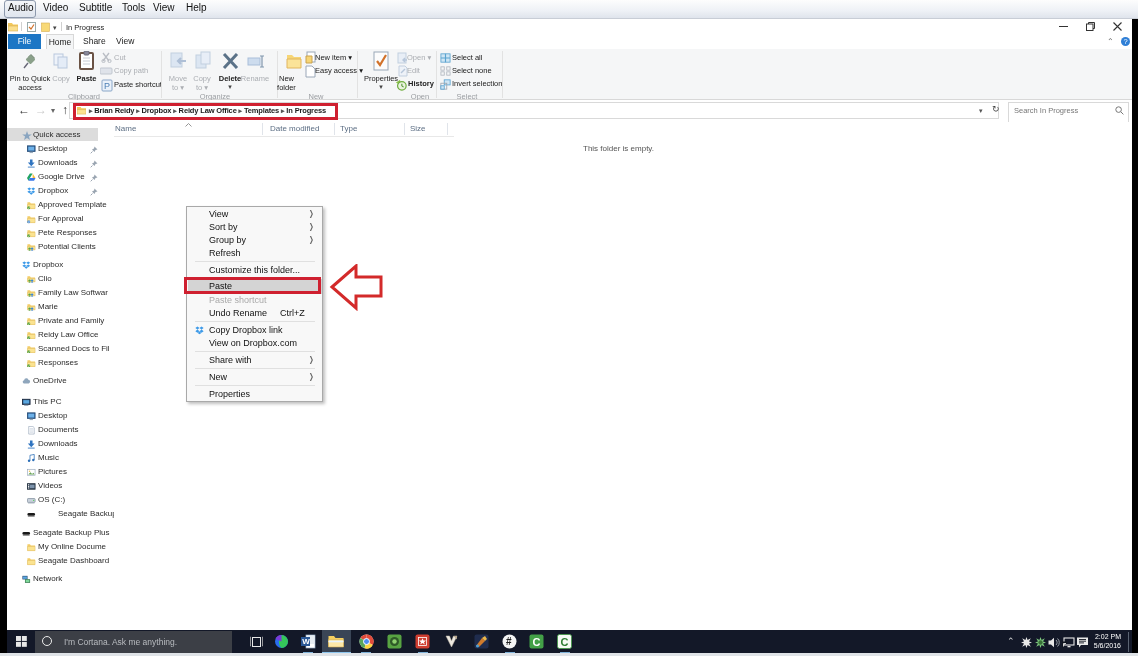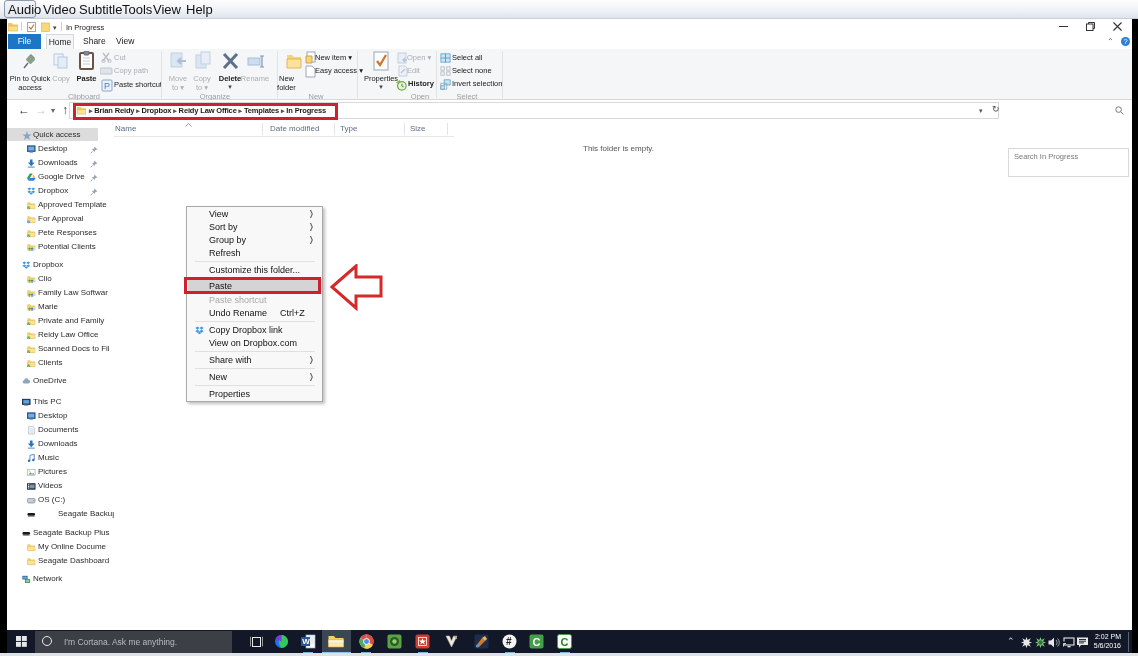--- a/index.html
+++ b/index.html
@@ -3,21 +3,21 @@
 <meta charset="utf-8">
 <style>
   * { margin:0; padding:0; box-sizing:border-box; }
   html,body { width:1138px; height:656px; overflow:hidden; background:#000; }
   body { font-family:"Liberation Sans", sans-serif; position:relative; }
   .abs { position:absolute; }
   
   .menubar { position:absolute; left:0; top:0; width:1138px; height:19px;
     background:linear-gradient(#fdfdfd,#eef1f6 60%,#dfe4ec);
     border-bottom:1px solid #c8cdd6; }
-  .menubar span { position:absolute; top:2px; font-size:13px; color:#111; }
+  .menubar span { position:absolute; top:2px; font-size:10px; color:#111; }
   .audiobox { position:absolute; left:4px; top:0px; width:32px; height:18px;
     border:1px solid #8d99ac; border-radius:3px;
     background:linear-gradient(#f3f5f8,#dfe5ee); }
   
   .screen { position:absolute; left:7px; top:19px; width:1125px; height:635px;
     background:#fff; font-size:11px; color:#1a1a1a; }
   .bottomstrip { position:absolute; left:0; top:653px; width:1138px; height:3px; background:#dfe3e7; }
   
   .titlebar { position:absolute; left:0; top:0; width:1125px; height:15px; background:#fff; }
   
@@ -34,21 +34,21 @@
   .glabel { position:absolute; top:43px; width:80px; text-align:center; font-size:7.5px; color:#9a9da1; }
   .rlabel { position:absolute; font-size:7.5px; color:#1a1a1a; white-space:nowrap; }
   .rcent { position:absolute; width:70px; text-align:center; font-size:7.5px; color:#1a1a1a; white-space:nowrap; }
   .rgray  { color:#abaeb3 !important; }
   .ricon { position:absolute; }
   
   .addrrow { position:absolute; left:0; top:81px; width:1125px; height:21px; background:#fff; }
   .navsym { position:absolute; top:0; height:21px; line-height:21px; font-size:12px; color:#333; }
   .addrbox { position:absolute; left:62px; top:2px; width:930px; height:17px; border:1px solid #d9d9d9; background:#fff; }
   .searchbox { position:absolute; left:1001px; top:2px; width:121px; height:29px; border:1px solid #d9d9d9; background:#fff;
-     font-size:7.5px; color:#777; line-height:16px; padding-left:5px;margin-top:46px; }
+     font-size:7.5px; color:#777; line-height:16px; padding-left:5px; }
   .redbox { position:absolute; border:3px solid #cf2030; background:transparent; }
   
   .colhead { position:absolute; left:93px; top:103px; width:1032px; height:14px; background:#fff; font-size:8px; color:#5c6e84; }
   .colsep { position:absolute; top:1px; height:12px; width:1px; background:#e0e4ea; }
   
   .sidebar { position:absolute; left:0; top:103px; width:107px; height:495px; background:#fff; overflow:hidden; }
   .si { position:absolute; font-size:8px; color:#2b2b2b; white-space:nowrap; }
   
   .empty { position:absolute; font-size:8px; color:#555; }
   
@@ -407,21 +407,21 @@
         <circle cx="2" cy="8" r="1.8" fill="#59a33f"></circle>
         <path d="M1.1 8 L1.8 8.8 L3 7.3" stroke="#fff" stroke-width="0.6" fill="none"></path>
       </svg>
       <div class="si" style="left:31px;top:221.5px;">Scanned Docs to Fil</div>
       <svg class="abs" style="left:20px;top:236.5px;" width="8.5" height="8.5" viewBox="0 0 10 10">
         <path d="M0.5 1.5 L3.5 1.5 L4.5 3 L9.5 3 L9.5 9 L0.5 9 Z" fill="#f3cd67"></path>
         <path d="M0.5 4 L9.5 4 L9.5 9 L0.5 9 Z" fill="#fbe390" stroke="#dcb45c" stroke-width="0.5"></path>
         <circle cx="2" cy="8" r="1.8" fill="#59a33f"></circle>
         <path d="M1.1 8 L1.8 8.8 L3 7.3" stroke="#fff" stroke-width="0.6" fill="none"></path>
       </svg>
-      <div class="si" style="left:31px;top:235.5px;">Clients</div>
+      <div class="si" style="left:31px;top:235.5px;">Responses</div>
       <svg class="abs" style="left:15px;top:255px;" width="8.5" height="8.5" viewBox="0 0 10 10">
         <path d="M2 7.5 A2 2 0 0 1 2.5 3.7 A2.6 2.6 0 0 1 7.5 3.2 A2.2 2.2 0 0 1 8 7.5 Z" fill="#8fa6bc"></path>
       </svg>
       <div class="si" style="left:26px;top:254px;">OneDrive</div>
       <svg class="abs" style="left:15px;top:276px;" width="8.5" height="8.5" viewBox="0 0 10 10">
         <rect x="0.5" y="1.5" width="9" height="6" fill="#25486e" stroke="#16253c"></rect>
         <rect x="1.5" y="2.5" width="7" height="4" fill="#5aa7e0"></rect>
         <rect x="2.5" y="8" width="5" height="1.3" fill="#9ab"></rect>
       </svg>
       <div class="si" style="left:26px;top:275px;">This PC</div>

